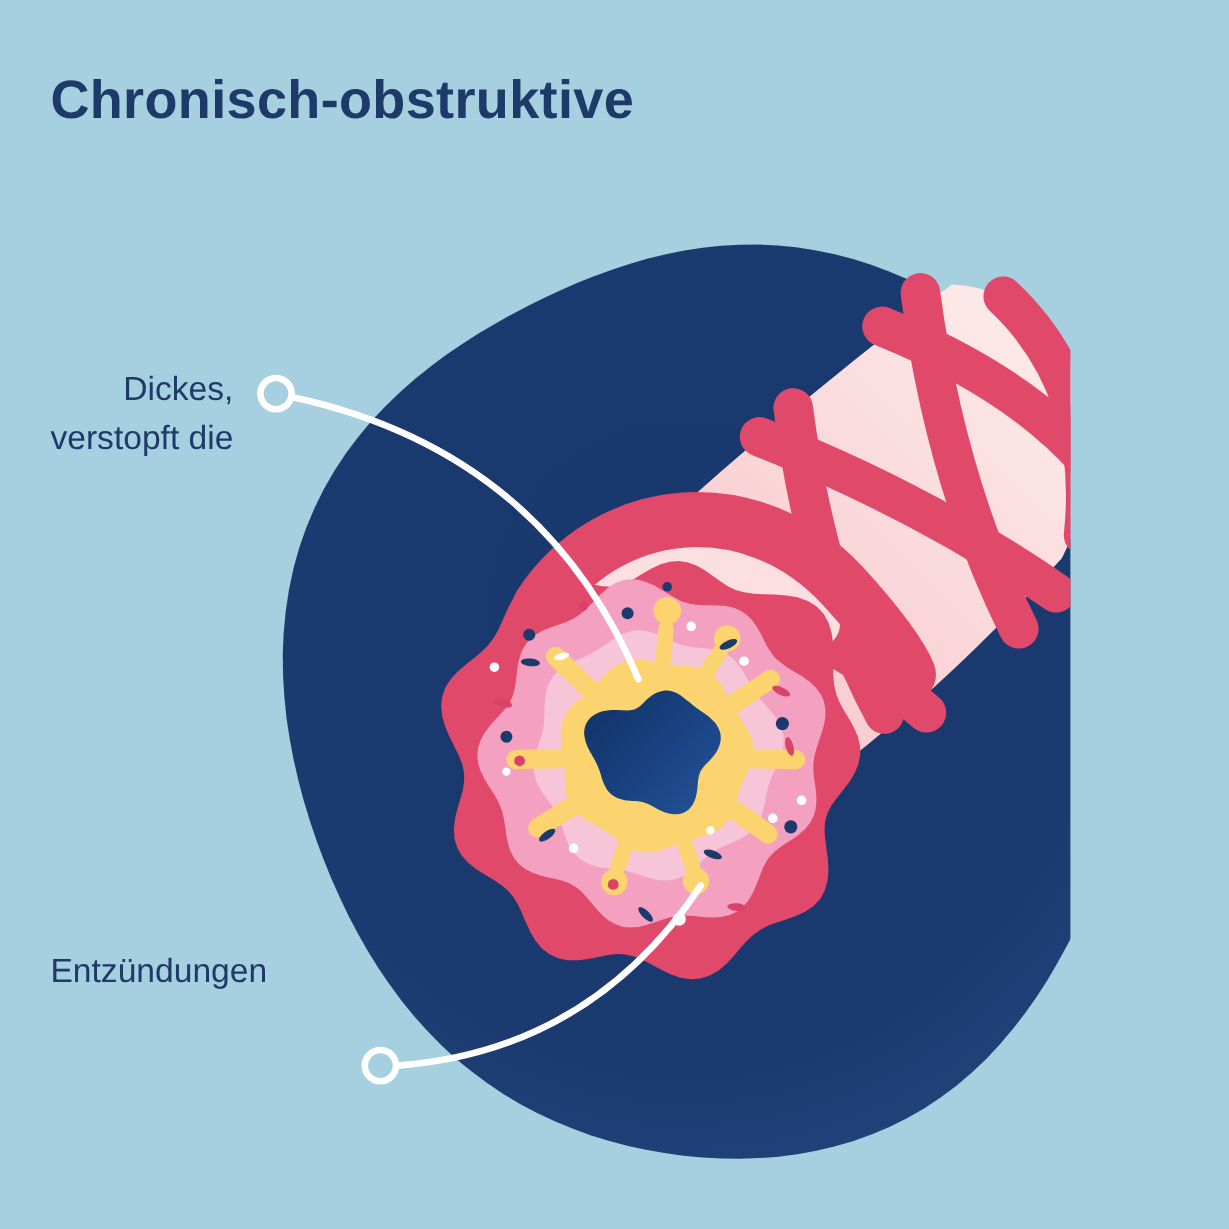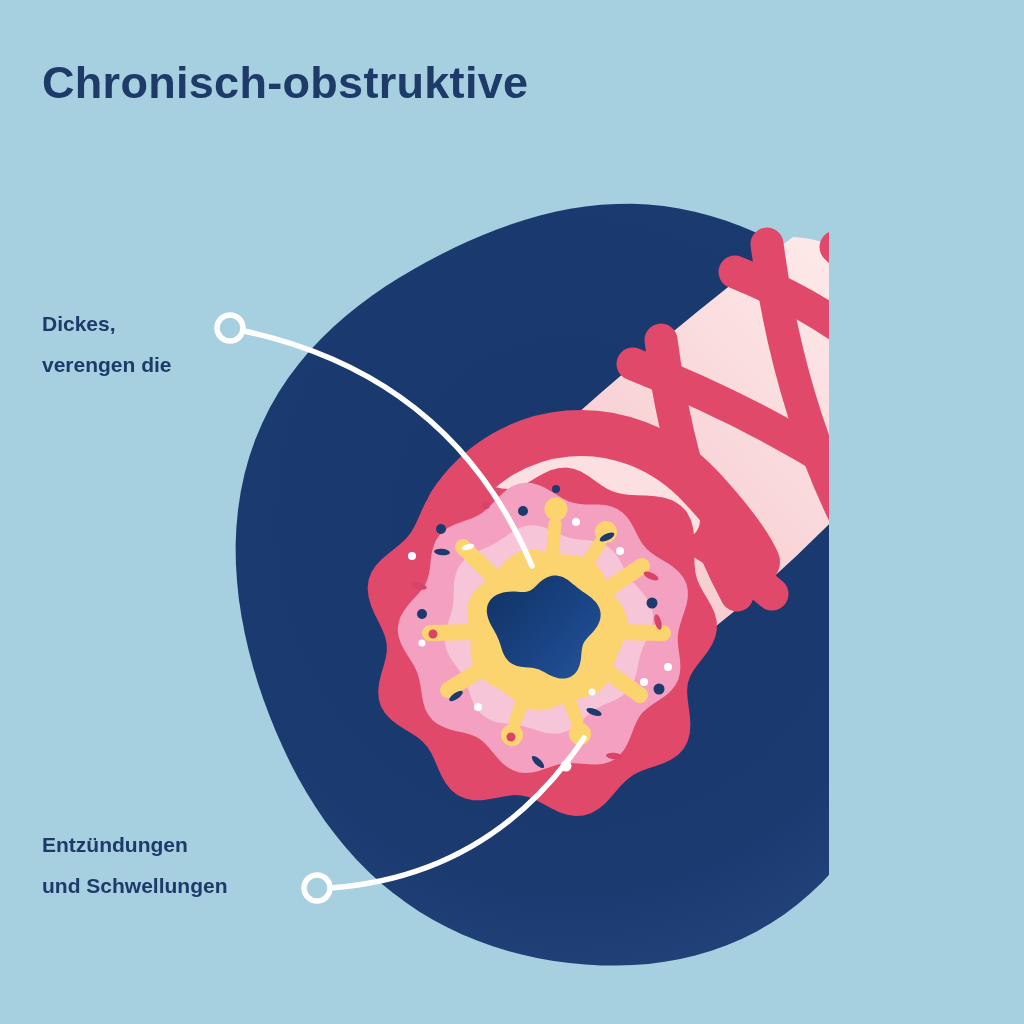--- a/index.html
+++ b/index.html
@@ -3,28 +3,28 @@
 <meta charset="utf-8">
 <style>
   :root{
     --background:#a6cfe0; --text:#1e3a69; --navy:#1a3a70; --navy-edge:#2c4e86;
     --red:#e1496a; --tube-pink:#f5c3c9; --tube-pink-light:#fdeae9; --highlight-pink:#fbdfe1;
     --wall-pink:#f3a0c1; --inner-pink:#f6c5d8; --yellow:#fbd46f;
     --speckle-navy:#1d3a6e; --speckle-red:#d94368; --line-white:#ffffff;
   }
   html,body{margin:0;padding:0;background:var(--background);}
   body{font-family:"Liberation Sans","DejaVu Sans",sans-serif;}
-  .stage{position:relative;width:829px;height:1024px;overflow:hidden;background:var(--background);}
+  .stage{position:relative;width:892px;height:1024px;overflow:hidden;background:var(--background);text-align:right;}
   svg.art{position:absolute;left:0;top:0;width:1024px;height:1024px;display:block;}
   .page-title{position:absolute;left:42px;top:52px;font-size:45px;line-height:61px;
     font-weight:700;color:var(--text);letter-spacing:.3px;white-space:nowrap;}
-  .note{position:absolute;font-size:21px;line-height:40.5px;font-weight:700;
+  .note{position:absolute;font-size:28px;line-height:40.5px;font-weight:400;
     color:var(--text);white-space:nowrap;}
   #note-secretion{left:42px;top:304px;}
-  #note-inflammation{left:42px;top:825px;}
+  #note-inflammation{left:42px;top:789px;}
   .band{stroke:var(--red,#e1496a);stroke-width:33;fill:none;stroke-linecap:round;}
   .collar{stroke:var(--red,#e1496a);stroke-width:46;fill:none;stroke-linecap:round;}
   .crescent{stroke:var(--highlight-pink,#fbdfe1);stroke-width:40;fill:none;stroke-linecap:round;}
   .ray{stroke:var(--yellow,#fbd46f);stroke-width:16;fill:none;stroke-linecap:round;}
   .dripline{stroke:var(--yellow,#fbd46f);stroke-width:13;fill:none;stroke-linecap:round;}
   .drip{fill:var(--yellow,#fbd46f);}
   .sn{fill:var(--speckle-navy,#1d3a6e);} .sw{fill:#ffffff;} .sr{fill:var(--speckle-red,#d94368);}
   .leader{stroke:var(--line-white,#fff);stroke-width:5.5;fill:none;stroke-linecap:round;}
   .ring{fill:var(--background,#a6cfe0);stroke:var(--line-white,#fff);stroke-width:5.5;}
 </style>
@@ -135,21 +135,20 @@
       <circle class="ring" cx="317" cy="888" r="13"></circle>
     </g>
   </svg>
 
   <div class="page-title">
     <div>Chronisch-obstruktive</div>
   </div>
 
   <div class="note" id="note-secretion">
     <div>Dickes,</div>
-    <div>verengen die</div>
+    <div>verstopft die</div>
   </div>
 
   <div class="note" id="note-inflammation">
     <div>Entzündungen</div>
-    <div>und Schwellungen</div>
   </div>
 
 </div>
 
 </body></html>

